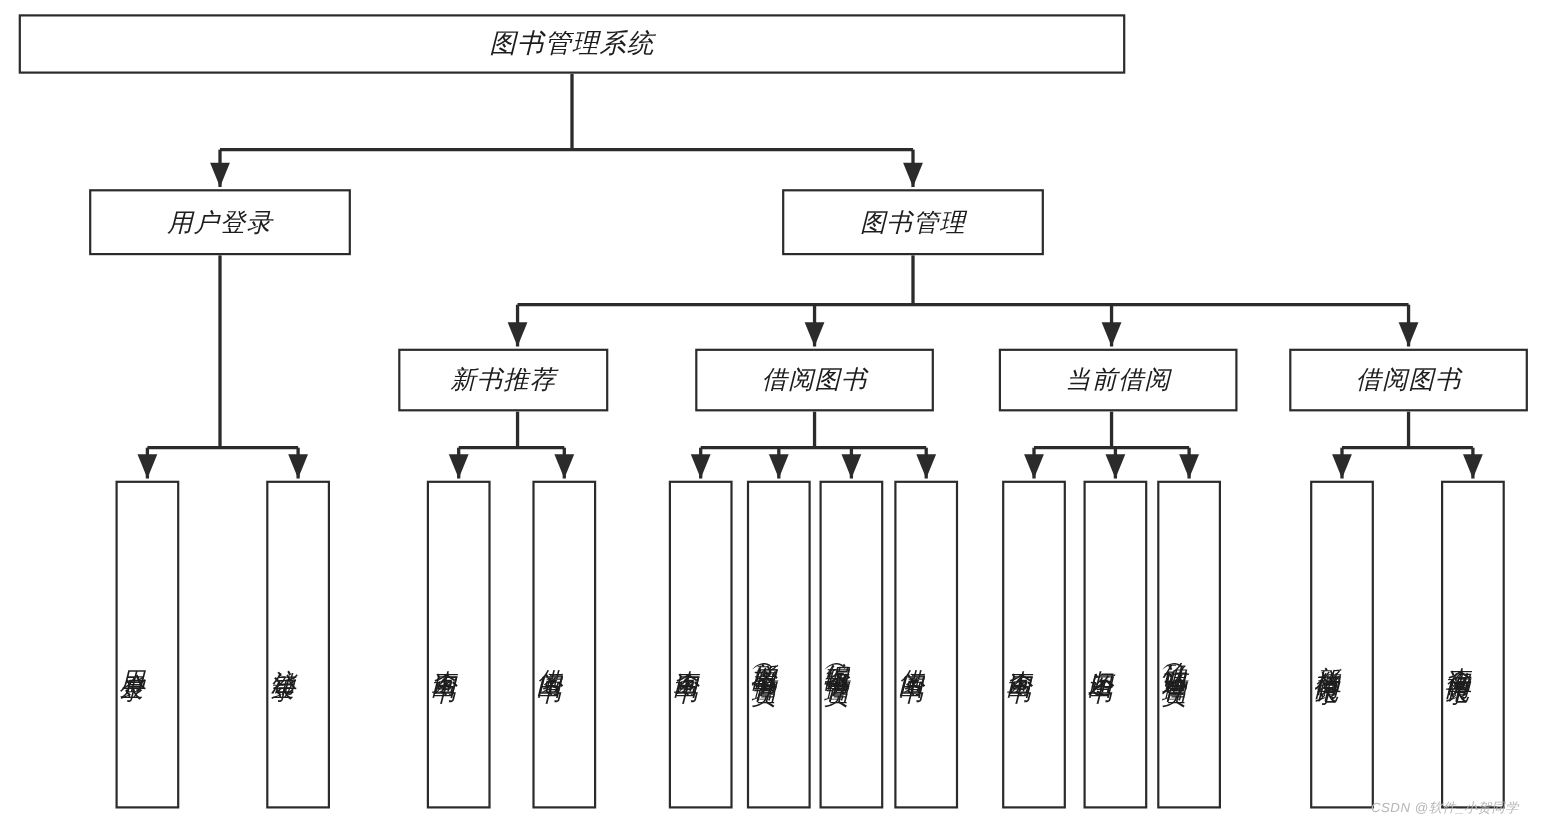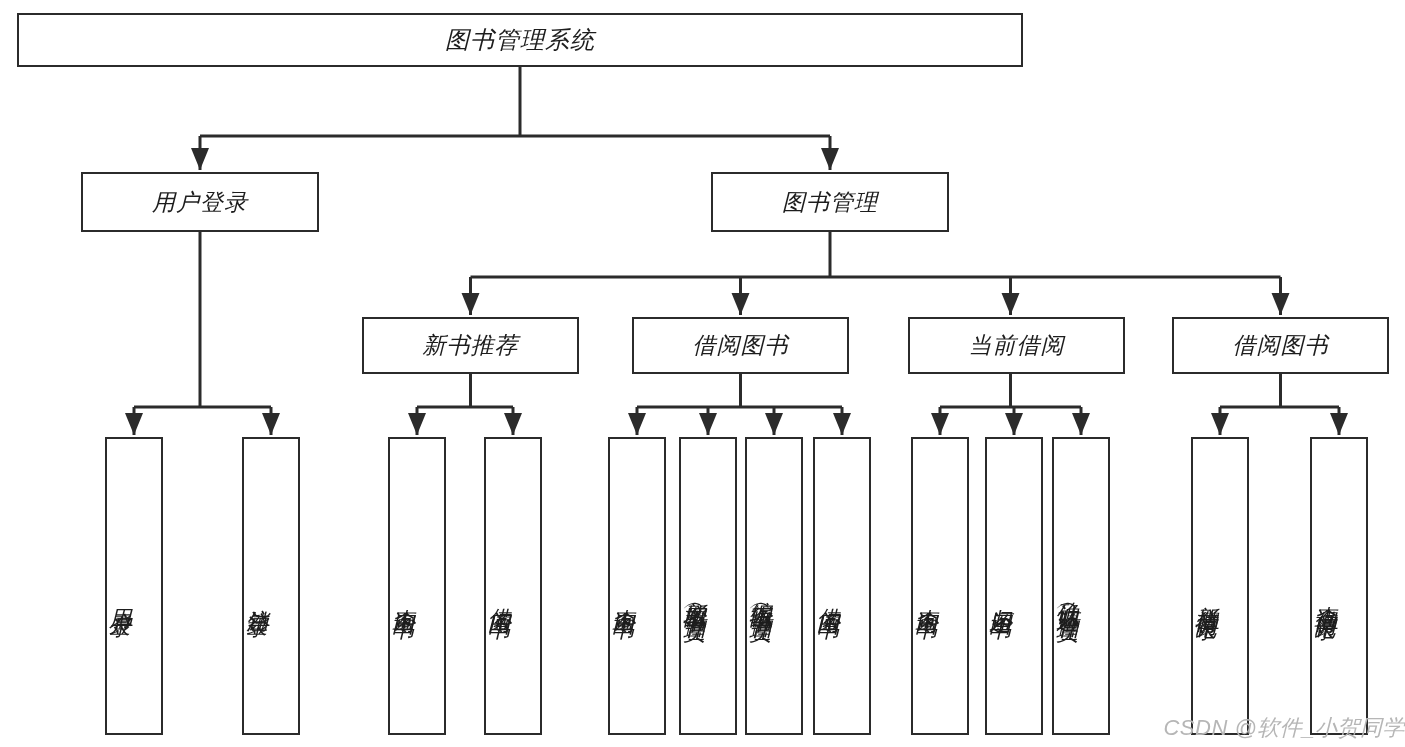--- a/index.html
+++ b/index.html
@@ -54,23 +54,23 @@
     writing-mode: vertical-rl;
     text-orientation: upright;
     font-size: 22px;
     line-height: 1.18;
     letter-spacing: 3px;
     white-space: normal;
     text-align: left;
   }
   #watermark {
     position: absolute;
-    right: 0;
+    right: 24px;
     bottom: 4px;
-    font-size: 22px;
+    font-size: 12px;
     color: #b6b6b6;
     letter-spacing: 0.5px;
     z-index: 5;
     white-space: nowrap;
   }
 </style>
 </head>
 <body>
 
 <div id="canvas">
@@ -134,21 +134,21 @@
     <span class="label">图书管理系统</span>
   </div>
 
   <div class="node lvl2" style="left: 81px; top: 172px; width: 238px; height: 60px;">
     <span class="label">用户登录</span>
   </div>
   <div class="node lvl2" style="left: 711px; top: 172px; width: 238px; height: 60px;">
     <span class="label">图书管理</span>
   </div>
 
-  <div class="node lvl3" style="left: 362px; top: 317px; width: 217px; height: 57px;">
+  <div class="node lvl3" style="left: 362px; top: 317px; width: 191px; height: 57px;">
     <span class="label">新书推荐</span>
   </div>
   <div class="node lvl3" style="left: 632px; top: 317px; width: 217px; height: 57px;">
     <span class="label">借阅图书</span>
   </div>
   <div class="node lvl3" style="left: 908px; top: 317px; width: 217px; height: 57px;">
     <span class="label">当前借阅</span>
   </div>
   <div class="node lvl3" style="left: 1172px; top: 317px; width: 217px; height: 57px;">
     <span class="label">借阅图书</span>

